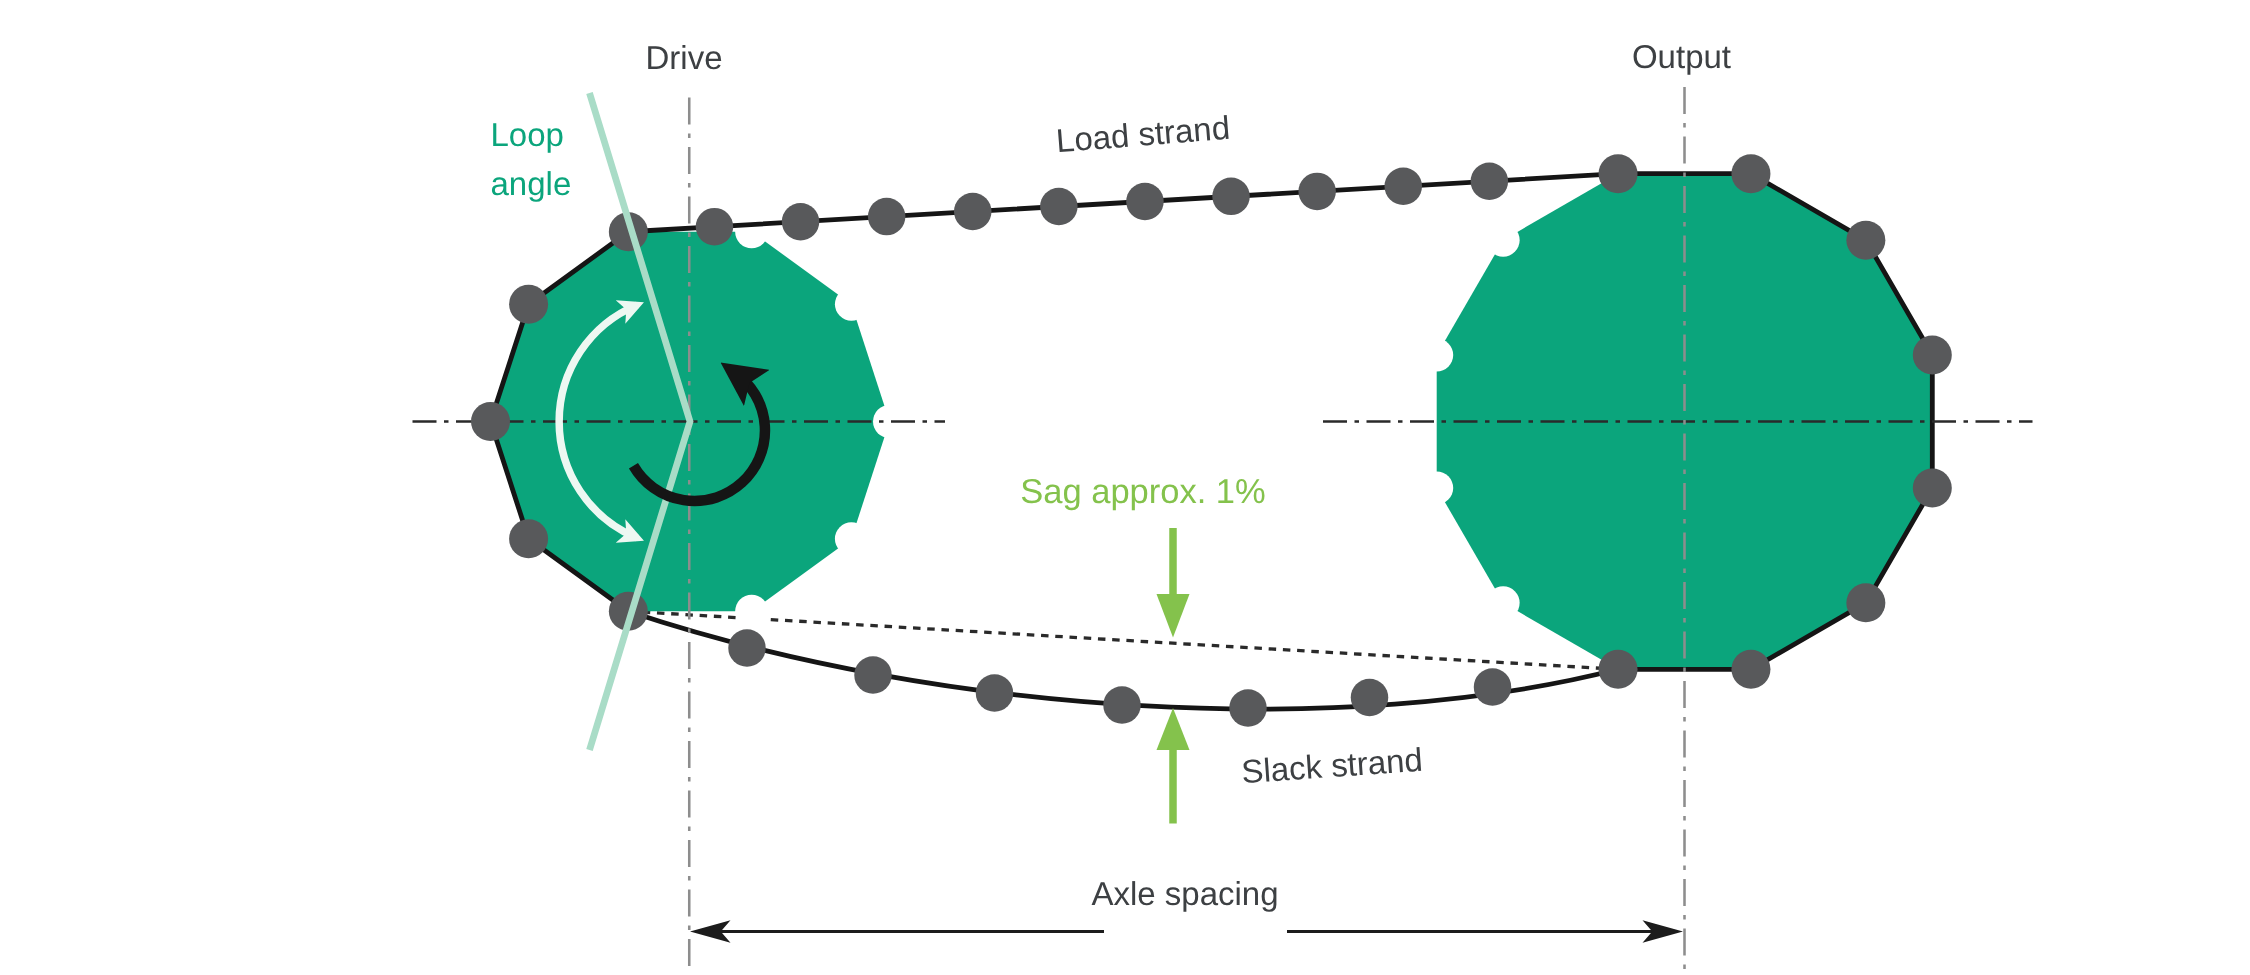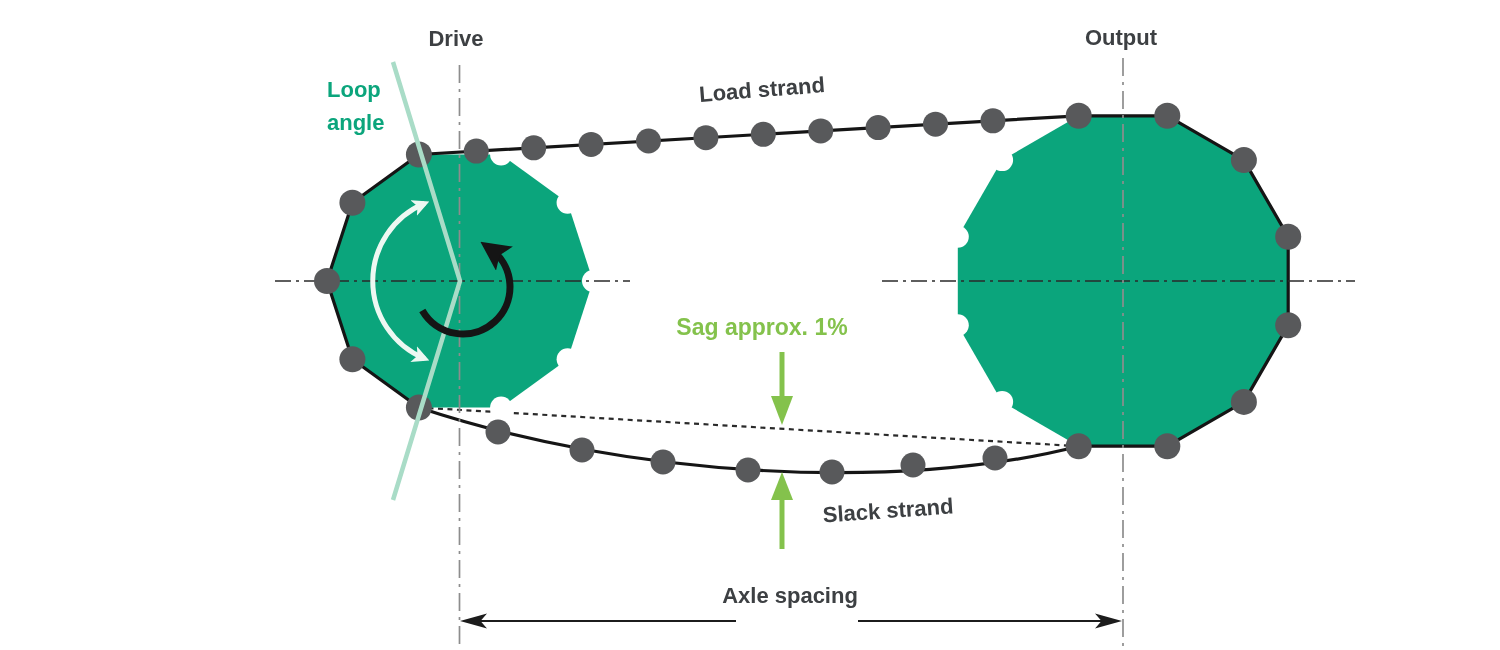--- a/index.html
+++ b/index.html
@@ -1,16 +1,16 @@
 <!DOCTYPE html>
 <html><head>
 <meta charset="utf-8">
 <style>
   html,body{margin:0;padding:0;background:#ffffff;}
-  .stage{position:relative;width:1500px;height:650px;background:#ffffff;overflow:hidden;font-weight:bold;}
+  .stage{position:relative;width:1500px;height:650px;background:#ffffff;overflow:hidden;}
   svg{display:block;}
   .t{font-family:"Liberation Sans","DejaVu Sans",sans-serif;font-size:22px;}
   .t-big{font-family:"Liberation Sans","DejaVu Sans",sans-serif;font-size:23px;}
 </style>
 </head>
 <body>
 
 <div class="stage">
 <svg width="1500" height="650" viewBox="0 0 1500 650">
   <defs>

